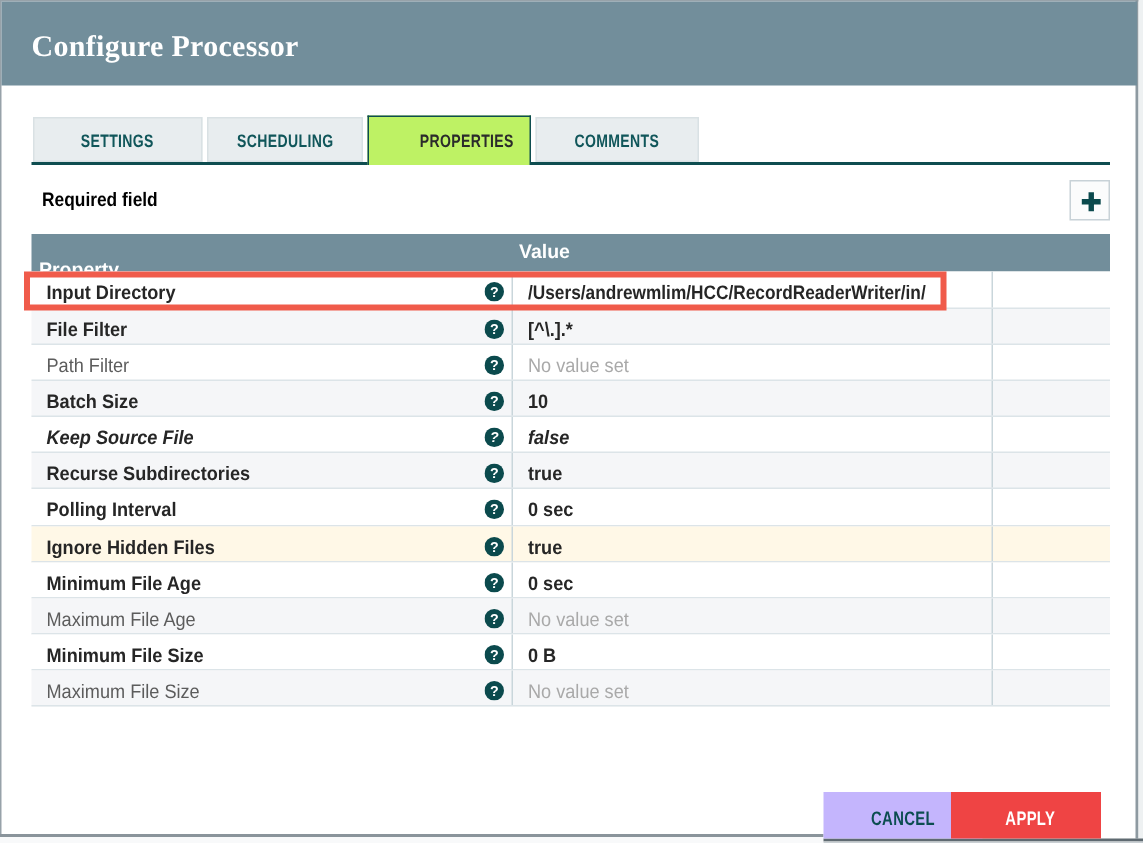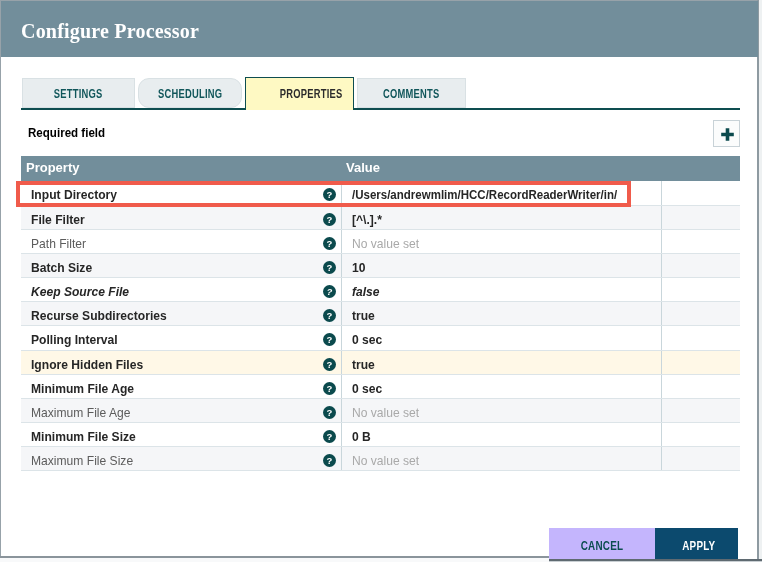--- a/index.html
+++ b/index.html
@@ -12,66 +12,66 @@
   .edgeB { position:absolute; left:0; top:556px; width:549px; height:2px; background:#8a949b; }
   .edgeBlight { position:absolute; left:0; top:558px; width:549px; height:4px; background:#f8f9fa; }
   .edgeB2 { position:absolute; left:549px; top:559px; width:213px; height:2px; background:#5f6a71; }
   .edgeB2light { position:absolute; left:549px; top:561px; width:213px; height:1px; background:#c9cfd3; }
 
   .header { position:absolute; left:1px; top:1px; width:757px; height:56px; background:#728e9b; }
   .title { position:absolute; left:21px; top:16px; color:#ffffff; font-family:"Liberation Serif", serif; font-weight:bold; font-size:20px; line-height:30px; letter-spacing:0.2px; }
 
   .tab { position:absolute; top:78px; height:30px; background:#e8edef; border:1px solid #d9e1e4; color:#10565a; font-size:12px; font-weight:bold; text-align:center; line-height:30px; }
   .tab span { display:inline-block; transform:scaleX(0.78); transform-origin:center; letter-spacing:0.3px; }
-  .tab.active { top:77px; height:33px; background:#fef9c3; border:1px solid #0e4d50; border-bottom:none; color:#2b2b2b; z-index:3; line-height:32px;padding-left:24px; }
+  .tab.active { top:77px; height:33px; background:#bef264; border:1px solid #0e4d50; border-bottom:none; color:#2b2b2b; z-index:3; line-height:32px;padding-left:24px; }
   .tabline { position:absolute; left:21px; top:108px; width:719px; height:2px; background:#0e4d50; z-index:2; }
 
   .reqfield { position:absolute; left:28px; top:125px; font-size:13px; font-weight:bold; color:#000000; }
   .reqfield span { display:inline-block; transform:scaleX(0.89); transform-origin:left center; }
   .plusbtn { position:absolute; left:713px; top:120px; width:27px; height:27px; background:#fbfcfc; border:1px solid #c8d2d7; }
   .plusbtn svg { position:absolute; left:6px; top:6px; }
 
   .thead { position:absolute; left:21px; top:156px; width:719px; height:25px; background:#728e9b; color:#fff; font-size:13px; font-weight:bold; }
-  .thead .c1 { position:absolute; left:5px; top:4px; }
+  .thead .c1 { position:absolute; left:5px; top:16px; }
   .thead .c2 { position:absolute; left:325px; top:4px; }
 
   .row { position:absolute; left:21px; width:719px; border-bottom:1px solid #dce4e8; font-size:13px; background:#fff; }
   .row .vline1 { position:absolute; left:320px; top:0; width:1px; height:100%; background:#c9d6db; }
   .row .vline2 { position:absolute; left:640px; top:0; width:1px; height:100%; background:#c9d6db; }
   .row .pname { position:absolute; left:10px; top:6px; font-weight:bold; color:#262626; transform:scaleX(0.93); transform-origin:left top; }
   .row .pname.opt { font-weight:normal; color:#5c5c5c; }
   .row .qm { position:absolute; left:302px; top:7px; width:13px; height:13px; }
   .row .val { position:absolute; left:331px; top:6px; font-weight:bold; color:#262626; transform-origin:left top; transform:scaleX(0.93); }
   .row .val.long { transform:scaleX(0.885); }
   .row .val.novalue { font-weight:normal; color:#a9a9a9; }
   .row.alt { background:#f5f6f8; }
   .row.yellow { background:#fff8e7; }
 
   .redrect { position:absolute; left:16px; top:180.5px; width:615px; height:26.5px; border:4.5px solid #f05b4b; z-index:5; }
 
   .btn { position:absolute; top:528px; height:31px; font-size:13px; font-weight:bold; text-align:center; line-height:36px; overflow:hidden; }
   .btn span { display:inline-block; transform:scaleX(0.76); transform-origin:center; letter-spacing:0.3px; }
   .btn.cancel { left:549px; width:106px; background:#c4b5fd; color:#0c4d50; }
-  .btn.apply { left:655px; width:83px; background:#0c4a6e; color:#ffffff; }
+  .btn.apply { left:634px; width:100px; background:#ef4444; color:#ffffff; }
 </style>
 </head>
 <body>
   <div class="edgeL"></div>
 <div class="edgeT"></div>
 <div class="edgeR"></div>
 <div class="edgeRlight"></div>
   <div class="edgeB"></div>
 <div class="edgeBlight"></div>
 <div class="edgeB2"></div>
 <div class="edgeB2light"></div>
   <div class="header"></div>
   <div class="title">Configure Processor</div>
 
   <div class="tab" style="left:22px; width:113px;"><span>SETTINGS</span></div>
-  <div class="tab" style="left:138px; width:104px;border-radius:11px;"><span>SCHEDULING</span></div>
+  <div class="tab" style="left:138px; width:104px;"><span>SCHEDULING</span></div>
   <div class="tab active" style="left:245px; width:109px;"><span>PROPERTIES</span></div>
   <div class="tab" style="left:357px; width:109px;"><span>COMMENTS</span></div>
   <div class="tabline"></div>
 
   <div class="reqfield"><span>Required field</span></div>
   <div class="plusbtn">
     <svg width="15" height="15" viewBox="0 0 15 15">
       <path d="M5.7 1.2 h3.6 v4.5 h4.5 v3.6 h-4.5 v4.5 h-3.6 v-4.5 h-4.5 v-3.6 h4.5 z" fill="#0b4a4d"></path>
     </svg>
   </div>

